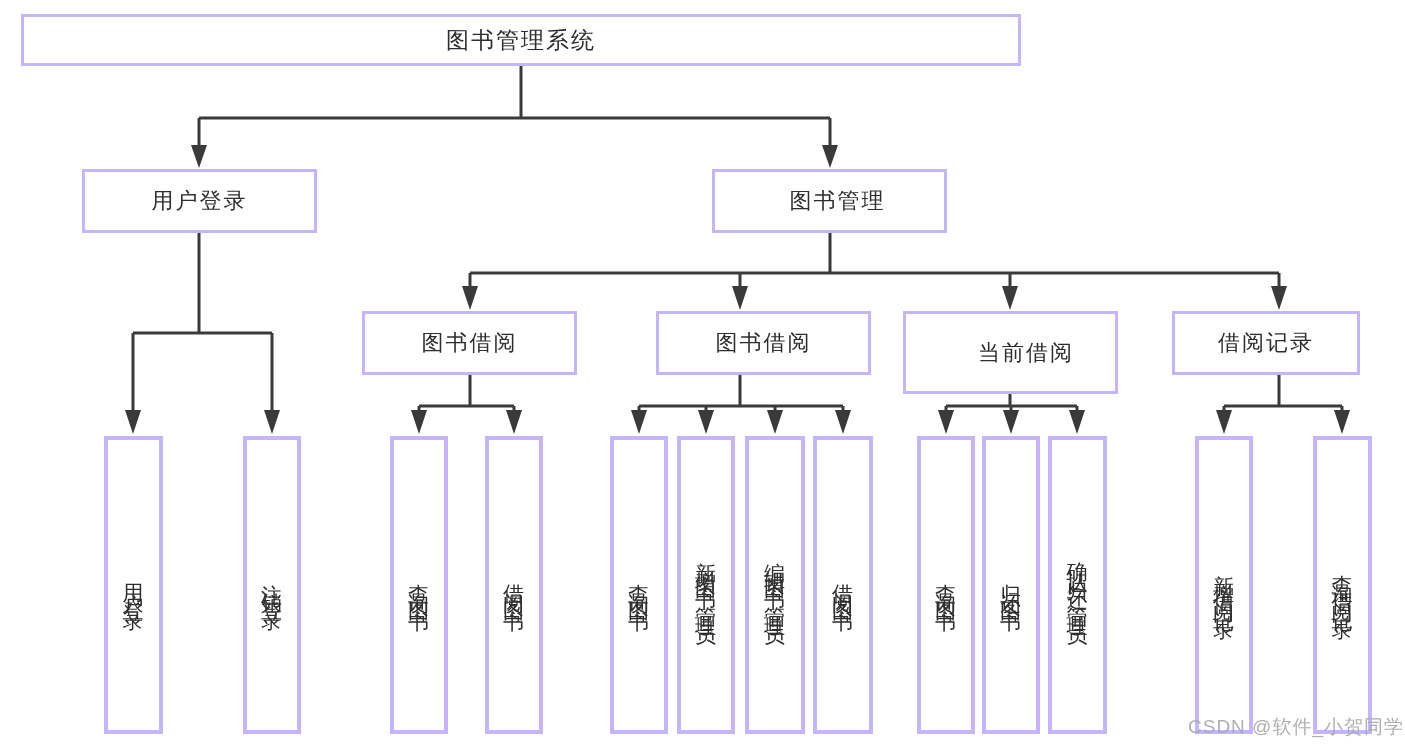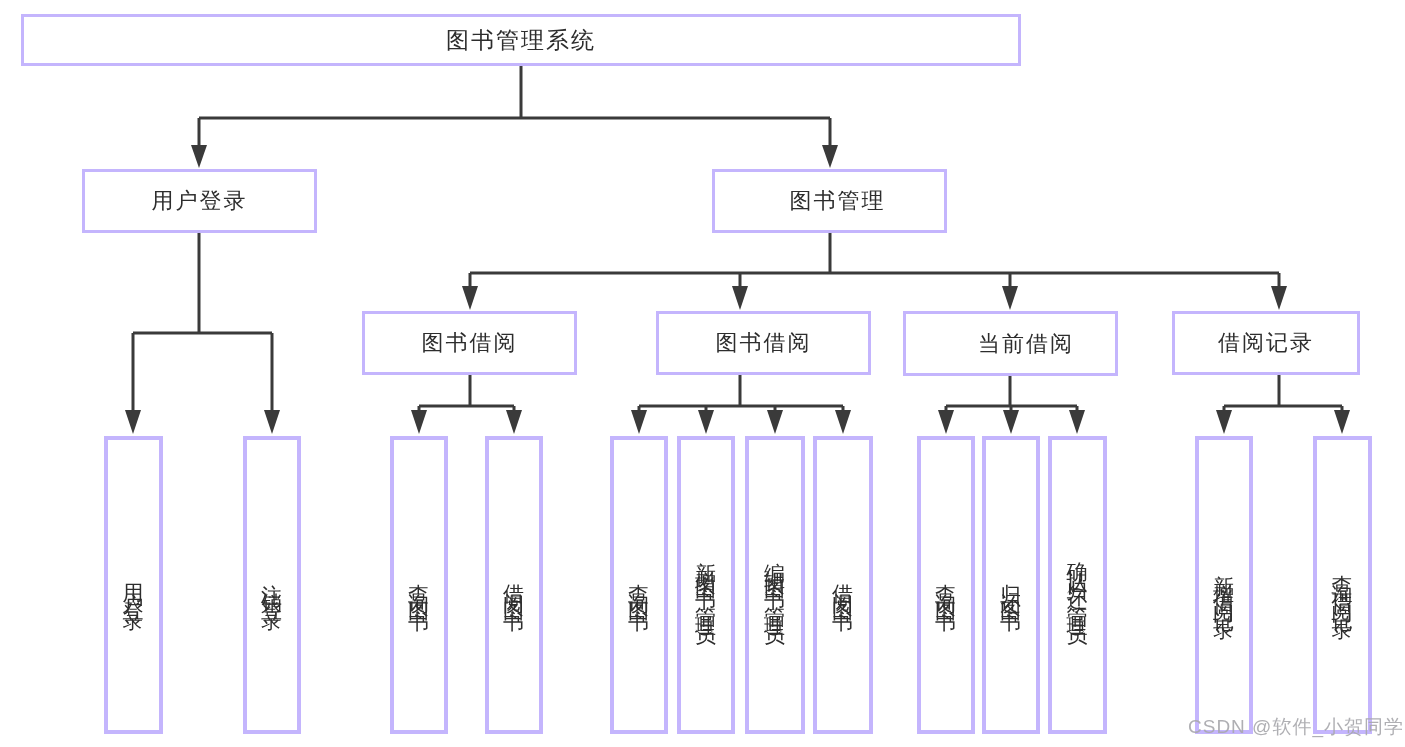--- a/index.html
+++ b/index.html
@@ -85,21 +85,21 @@
   <div class="node hbox" style="left:712px; top:169px; width:235px; height:64px;padding-left:16px;">
     <span class="lbl">图书管理</span>
   </div>
 
   <div class="node hbox" style="left:362px; top:311px; width:215px; height:64px;">
     <span class="lbl">图书借阅</span>
   </div>
   <div class="node hbox" style="left:633px; top:311px; width:215px; height:64px;margin-left:23px;">
     <span class="lbl">图书借阅</span>
   </div>
-  <div class="node hbox" style="left:903px; top:311px; width:215px; height:65px;padding-left:31px;">
+  <div class="node hbox" style="left:903px; top:311px; width:215px; height:83px;padding-left:31px;">
     <span class="lbl">当前借阅</span>
   </div>
   <div class="node hbox" style="left:1172px; top:311px; width:188px; height:64px;">
     <span class="lbl">借阅记录</span>
   </div>
 
   <div class="node vbox" style="left:104px; top:436px; width:59px; height:298px;">
     <span class="lbl">用户登录</span>
   </div>
   <div class="node vbox" style="left:243px; top:436px; width:58px; height:298px;">

